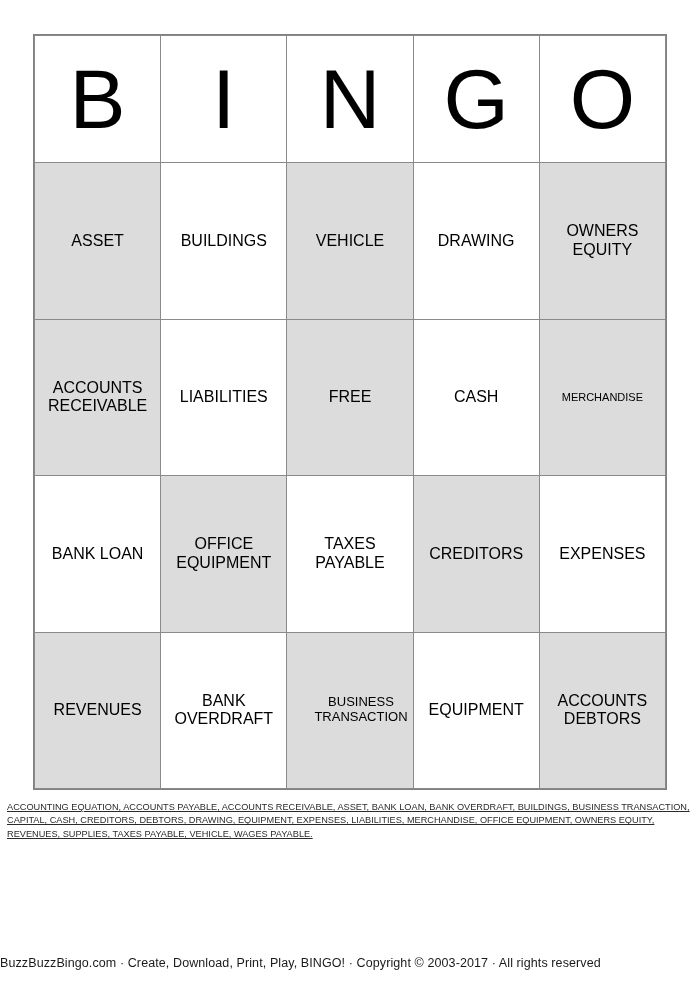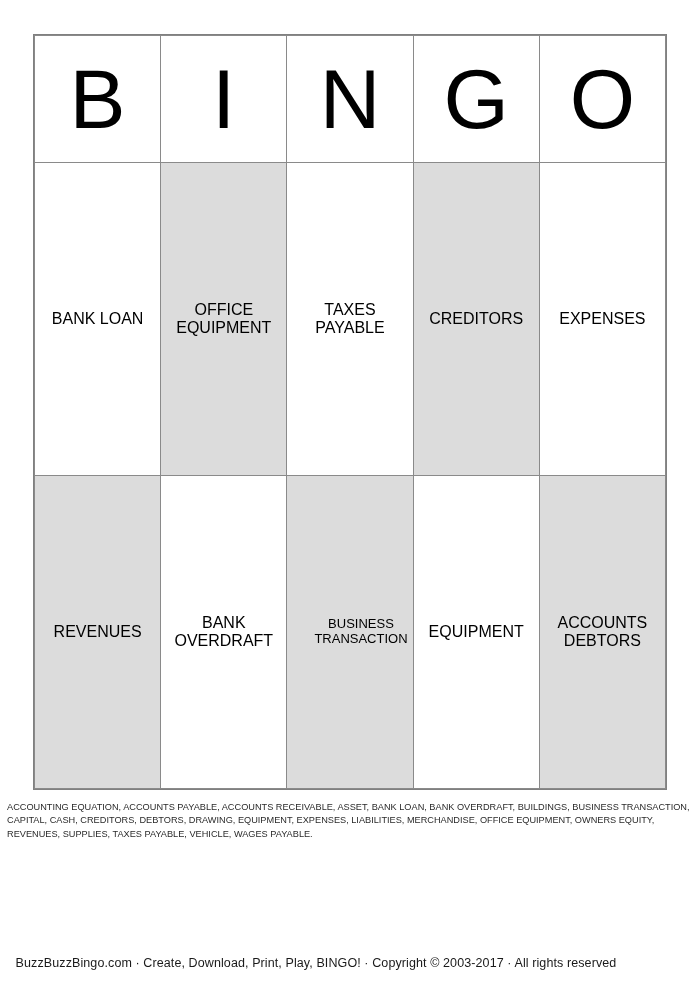--- a/index.html
+++ b/index.html
@@ -84,29 +84,29 @@
     line-height: 1.42;
     color: #2a2a2a;
   }
   .info-line-first {
     margin: 0 0 1px 0;
   }
   .info-words {
     margin: 0;
     font-size: 9.2px;
     line-height: 1.45;
+    text-decoration: underline;
   }
 
   
   .copyright {
     position: absolute;
     left: 0;
     top: 956px;
     width: 632px;
-    text-align: center;
     font-size: 12.5px;
     color: #1a1a1a;
     letter-spacing: 0.1px;
   }
 </style>
 </head>
 <body>
 
 <div class="card">
   <table class="grid">
@@ -124,20 +124,54 @@
         <td>
           <span class="hdr-letter">G</span>
         </td>
         <td>
           <span class="hdr-letter">O</span>
         </td>
       </tr>
     </thead>
     <tbody id="grid-body">
         <tr>
+          <td class="cell-gray">
+            <span class="cell-text">ASSET</span>
+          </td>
+          <td class="cell-white">
+            <span class="cell-text">BUILDINGS</span>
+          </td>
+          <td class="cell-gray">
+            <span class="cell-text">VEHICLE</span>
+          </td>
+          <td class="cell-white">
+            <span class="cell-text">DRAWING</span>
+          </td>
+          <td class="cell-gray">
+            <span class="cell-text">OWNERS EQUITY</span>
+          </td>
+        </tr>
+        <tr>
+          <td class="cell-gray">
+            <span class="cell-text">ACCOUNTS RECEIVABLE</span>
+          </td>
+          <td class="cell-white">
+            <span class="cell-text">LIABILITIES</span>
+          </td>
+          <td class="cell-gray">
+            <span class="cell-text">FREE</span>
+          </td>
+          <td class="cell-white">
+            <span class="cell-text">CASH</span>
+          </td>
+          <td class="cell-gray">
+            <span class="cell-text size-xs">MERCHANDISE</span>
+          </td>
+        </tr>
+        <tr>
           <td class="cell-white">
             <span class="cell-text">BANK LOAN</span>
           </td>
           <td class="cell-gray">
             <span class="cell-text">OFFICE EQUIPMENT</span>
           </td>
           <td class="cell-white">
             <span class="cell-text">TAXES PAYABLE</span>
           </td>
           <td class="cell-gray">

